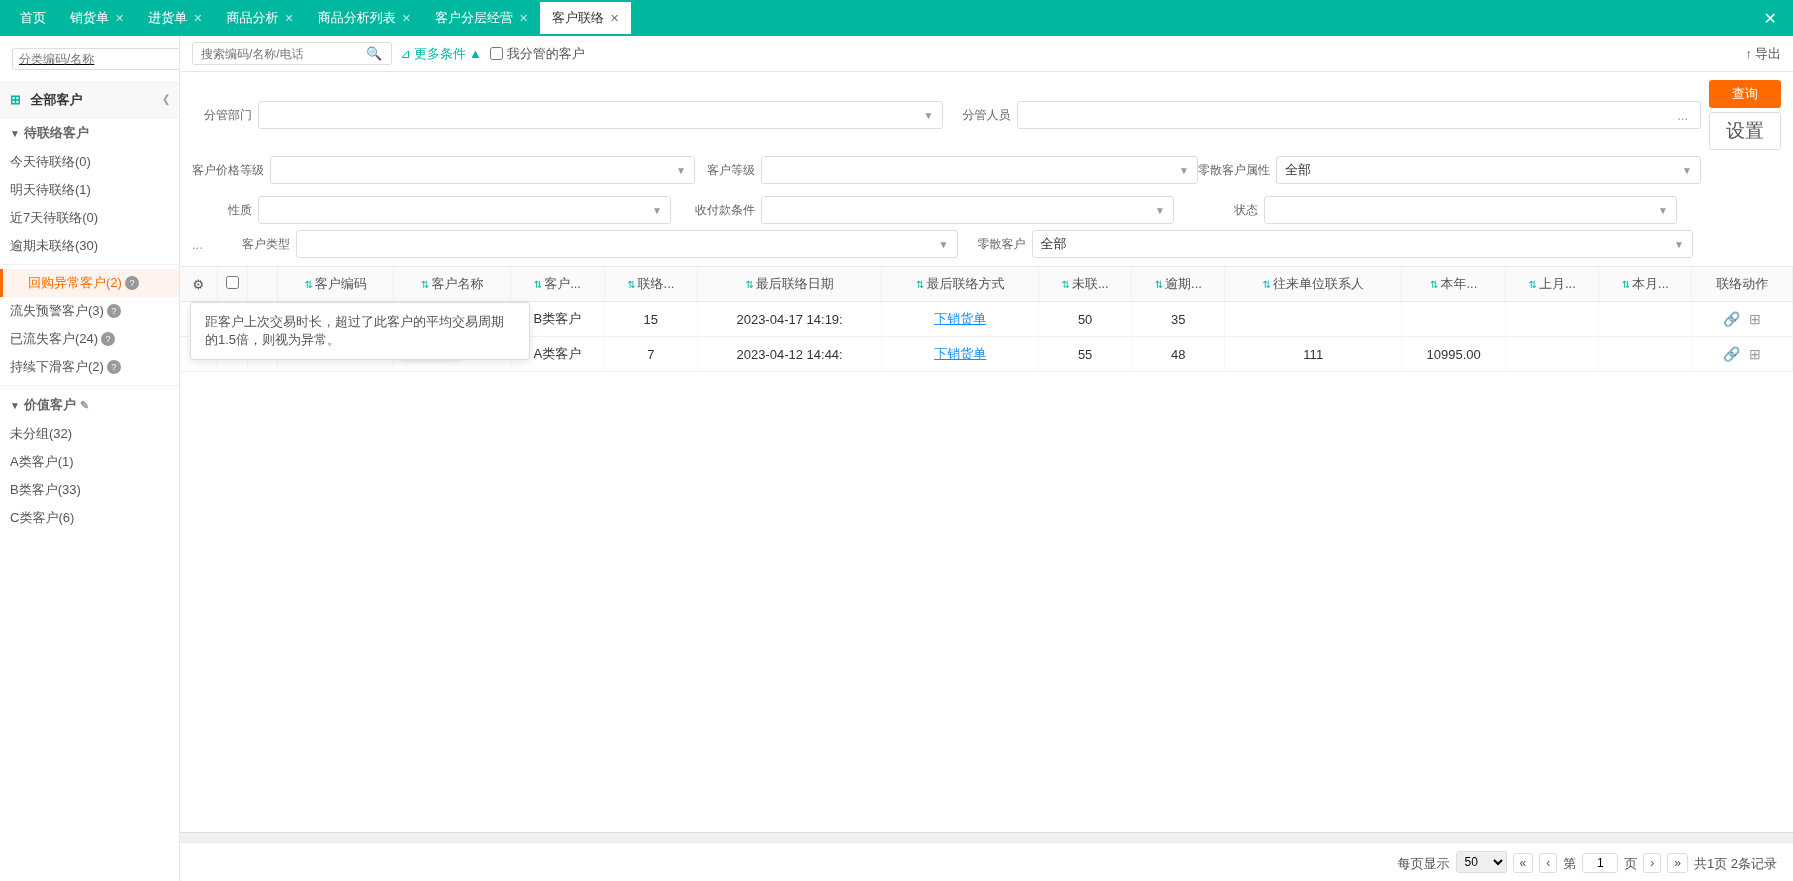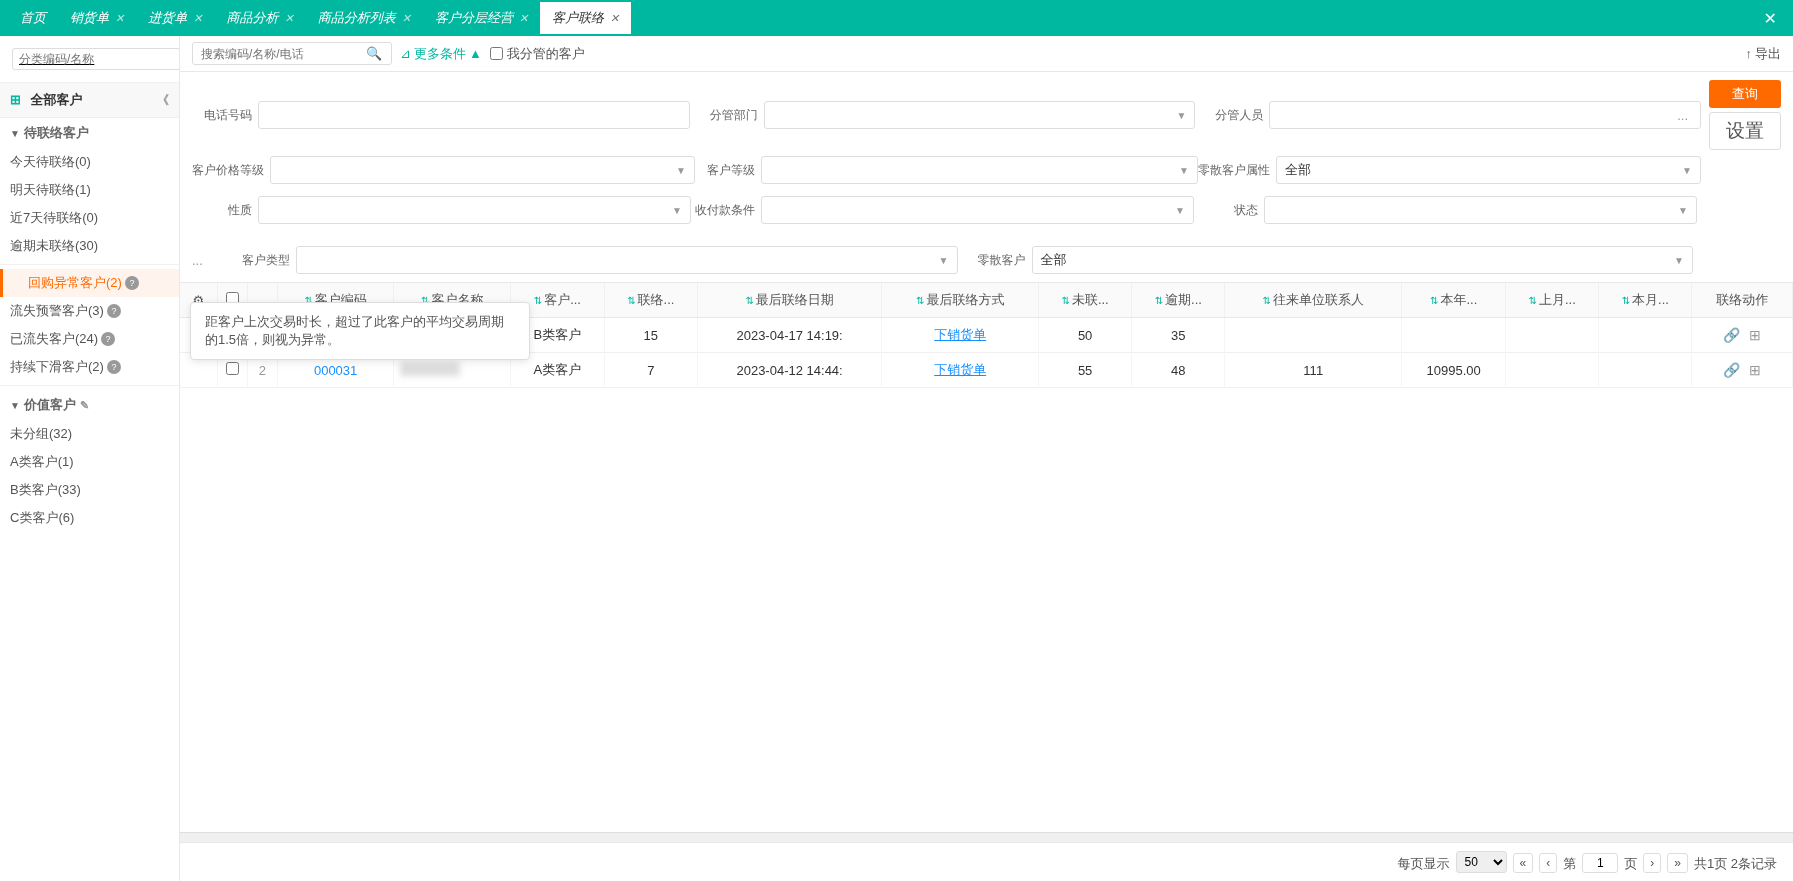--- a/index.html
+++ b/index.html
@@ -16,21 +16,20 @@
     }
     .top-nav .nav-item {
       padding: 0 12px;
       height: 32px;
       display: flex;
       align-items: center;
       cursor: pointer;
       white-space: nowrap;
       color: white;
       font-size: 13px;
-      font-style: italic;
     }
     .top-nav .nav-item.active { background: white; color: #333; }
     .top-nav .nav-item .close-x {
       margin-left: 6px;
       font-size: 11px;
       opacity: 0.7;
     }
     .top-nav .spacer { flex: 1; }
     .top-nav .window-close {
       color: white;
@@ -512,26 +511,20 @@
       </div>
       <button class="export-btn">
         <span>↑</span>
         <span>导出</span>
       </button>
     </div>
 
     <div style="background:white; border-bottom:1px solid #e8e8e8; padding:8px 12px; position:relative;">
       <div style="display:flex; gap:8px; margin-bottom:6px;">
         <div class="filter-item">
-          <span class="filter-label">电话号码</span>
-          <div class="filter-input-wrap">
-            <input type="text" style="border: none; outline: none; font-size: 12px; flex: 1 1 0%;">
-          </div>
-        </div>
-        <div class="filter-item">
           <span class="filter-label">分管部门</span>
           <div class="filter-select">
             <span></span>
             <span class="chevron">▼</span>
           </div>
         </div>
         <div class="filter-item">
           <span class="filter-label">分管人员</span>
           <div class="filter-select">
             <span></span>
@@ -560,21 +553,21 @@
         </div>
         <div class="filter-item">
           <span class="filter-label">零散客户属性</span>
           <div class="filter-select">
             <span>全部</span>
             <span class="chevron">▼</span>
           </div>
         </div>
         <div style="width:80px;"></div>
       </div>
-      <div style="display:flex; gap:4px; margin-bottom:22px;">
+      <div style="display:flex; gap:24px; margin-bottom:6px;">
         <div class="filter-item">
           <span class="filter-label">性质</span>
           <div class="filter-select">
             <span></span>
             <span class="chevron">▼</span>
           </div>
         </div>
         <div class="filter-item">
           <span class="filter-label">收付款条件</span>
           <div class="filter-select">

